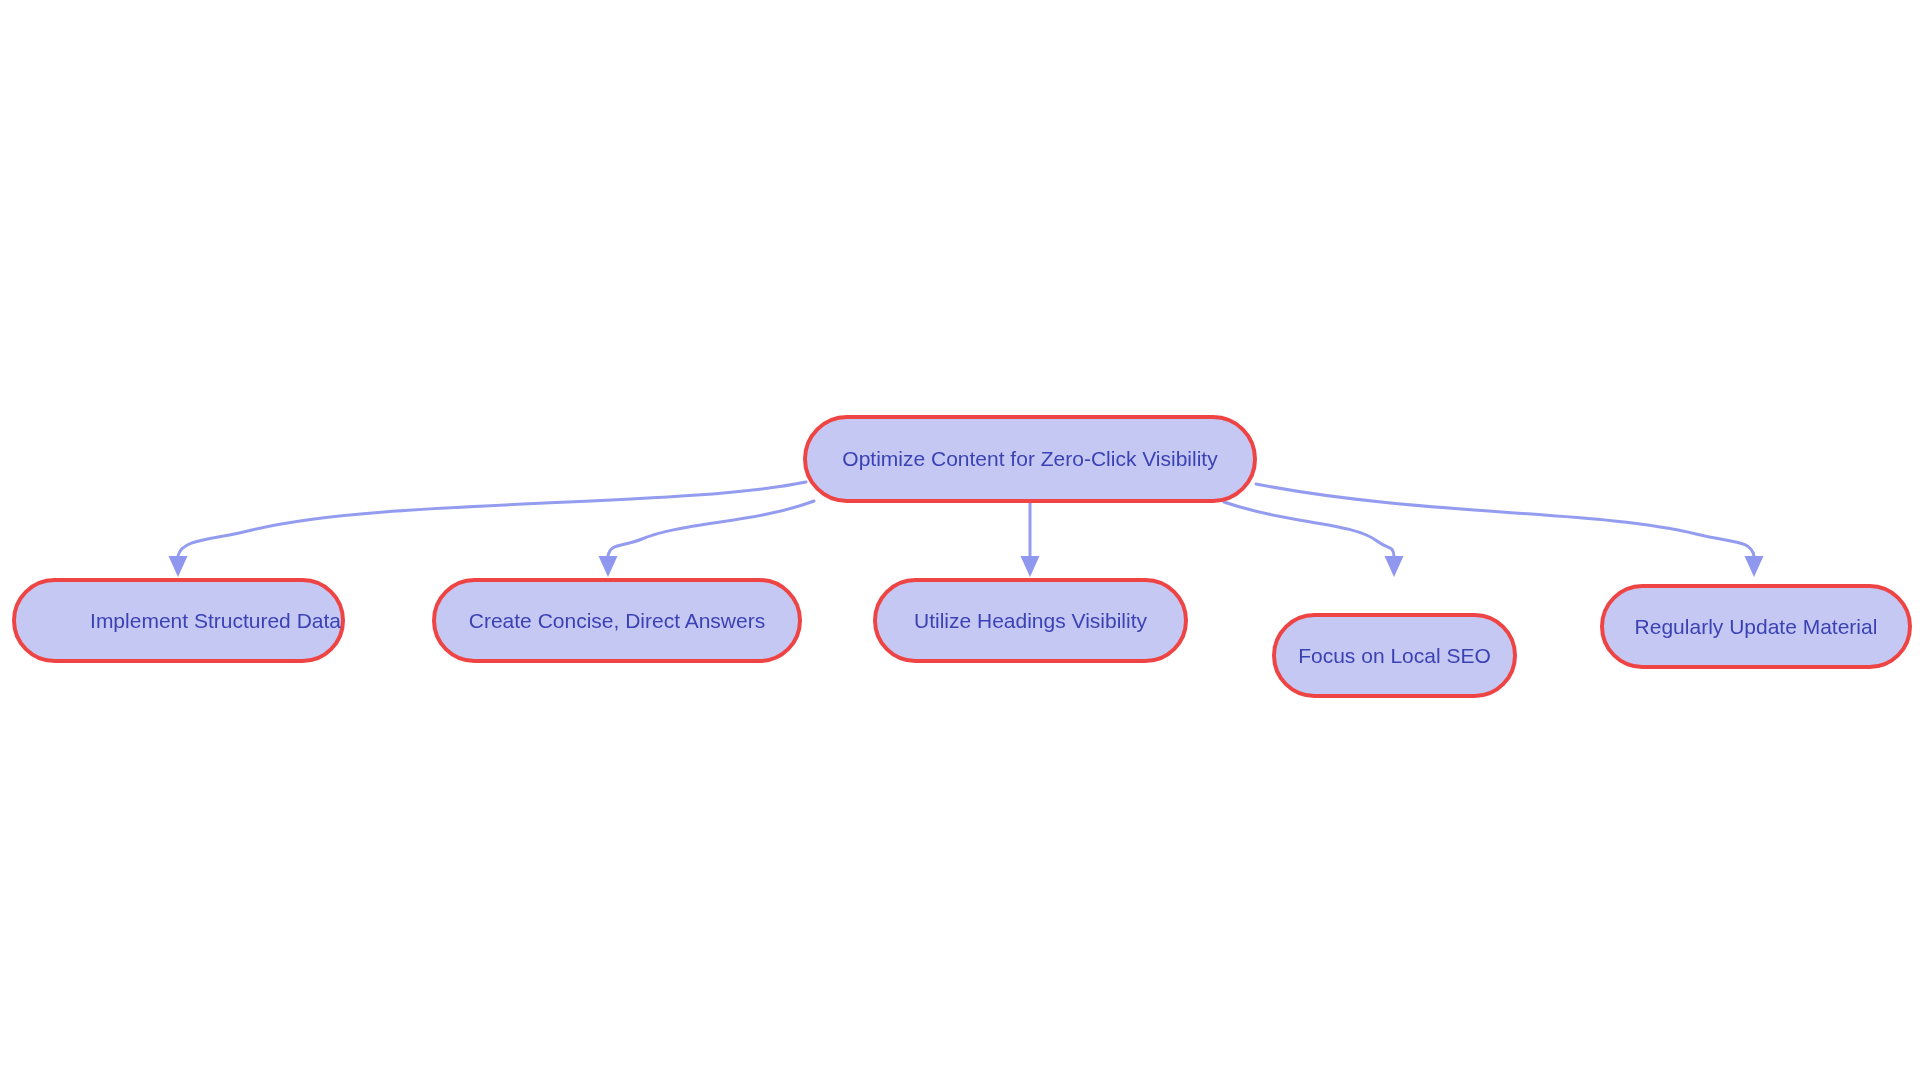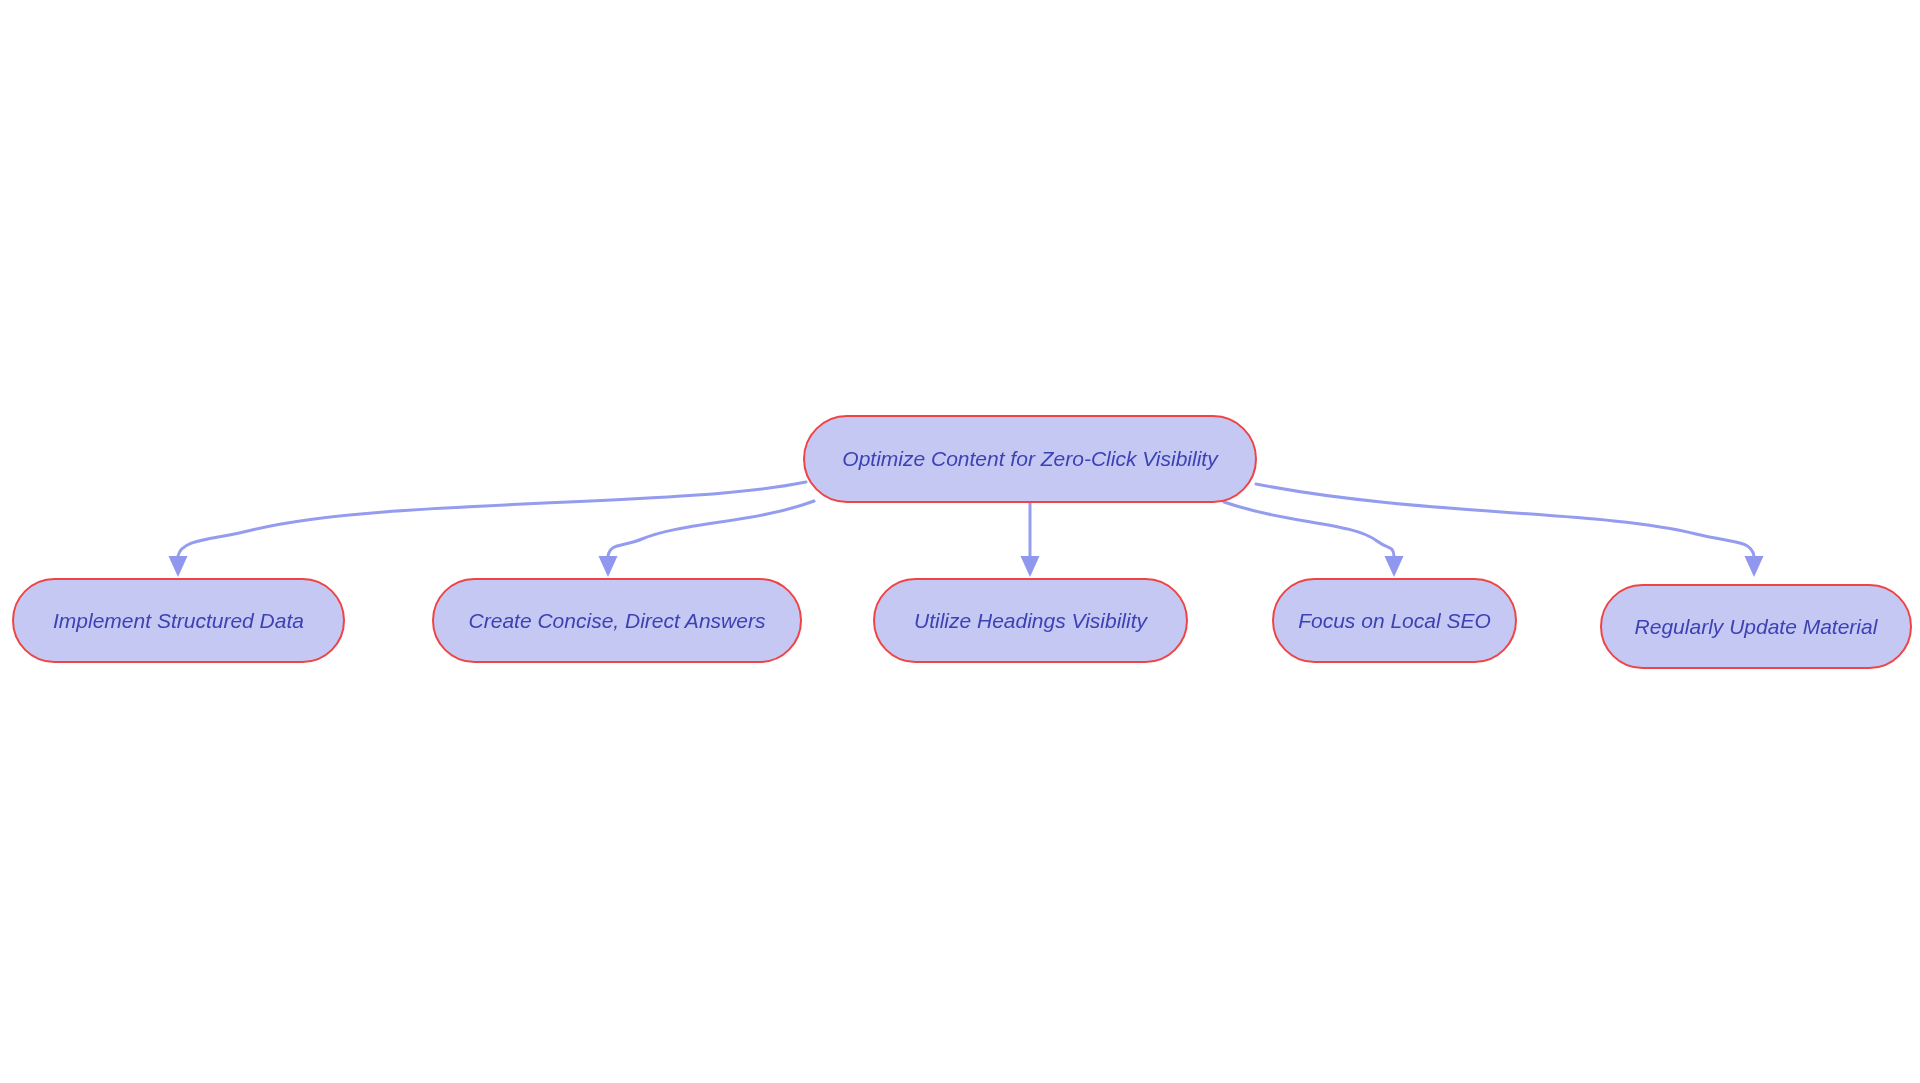--- a/index.html
+++ b/index.html
@@ -23,35 +23,34 @@
     height: 1083px;
     pointer-events: none;
   }
   .node {
     position: absolute;
     box-sizing: border-box;
     display: flex;
     align-items: center;
     justify-content: center;
     background: #c6c8f4;
-    border: 2px solid #ef4444;
+    border: 4px solid #ef4444;
     border-radius: 44px;
     color: #3b42b3;
     font-size: 21px;
     line-height: 1.2;
     text-align: center;
     white-space: nowrap;
-    font-style: italic;
   }
   .node--root   { left: 803px;  top: 415px; width: 454px; height: 88px; }
   .node--child  { top: 578px; height: 85px; border-radius: 43px; }
-  .node--c0 { left: 12px;   width: 333px; }
+  .node--c0 { left: 12px;   width: 333px; justify-content: flex-end; }
   .node--c1 { left: 432px;  width: 370px; }
   .node--c2 { left: 873px;  width: 315px; }
-  .node--c3 { left: 1272px; width: 245px; }
+  .node--c3 { left: 1272px; width: 245px; margin-top: 35px; }
   .node--c4 { left: 1600px; width: 312px; margin-top: 6px; }
   .edge-path {
     fill: none;
     stroke: #949cf0;
     stroke-width: 3;
     stroke-linecap: round;
   }
   .arrowhead {
     fill: #8f97ef;
     stroke: none;

